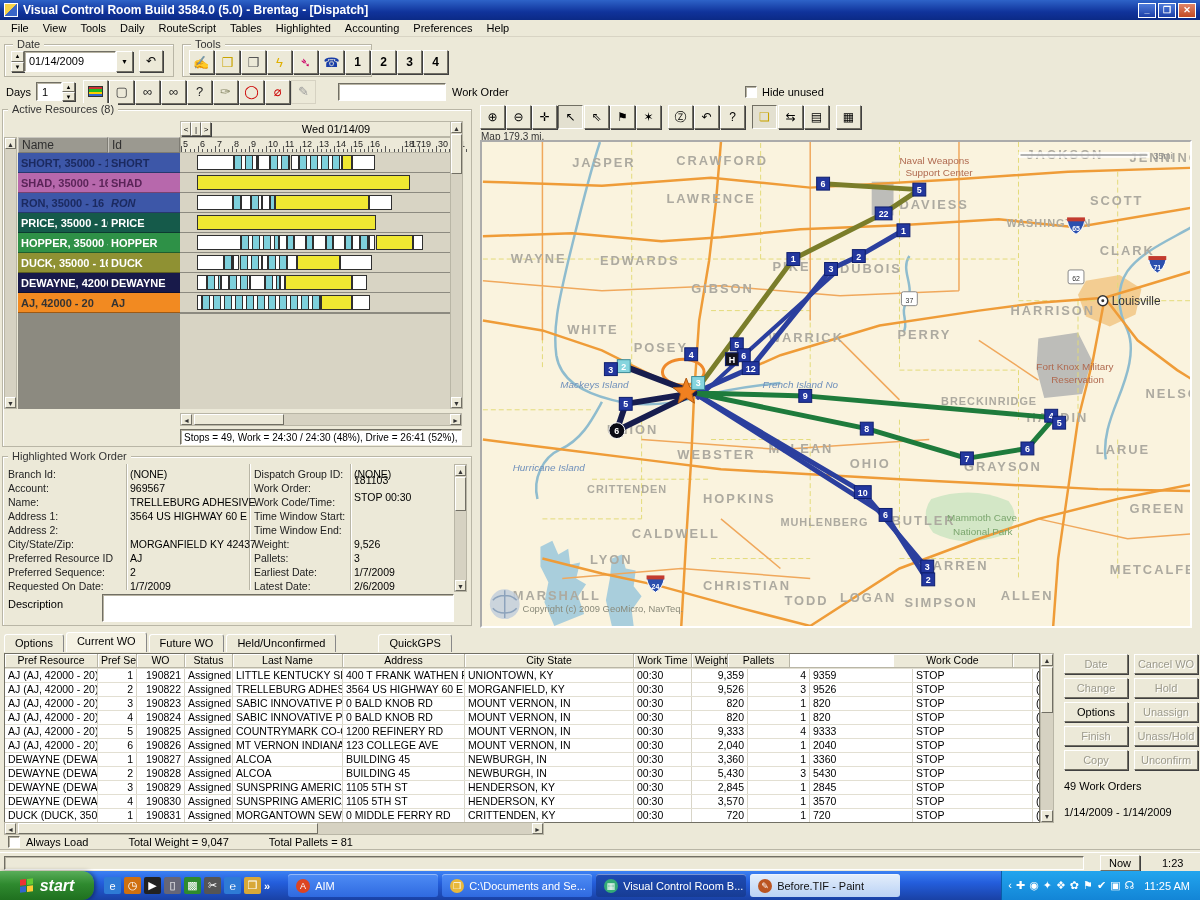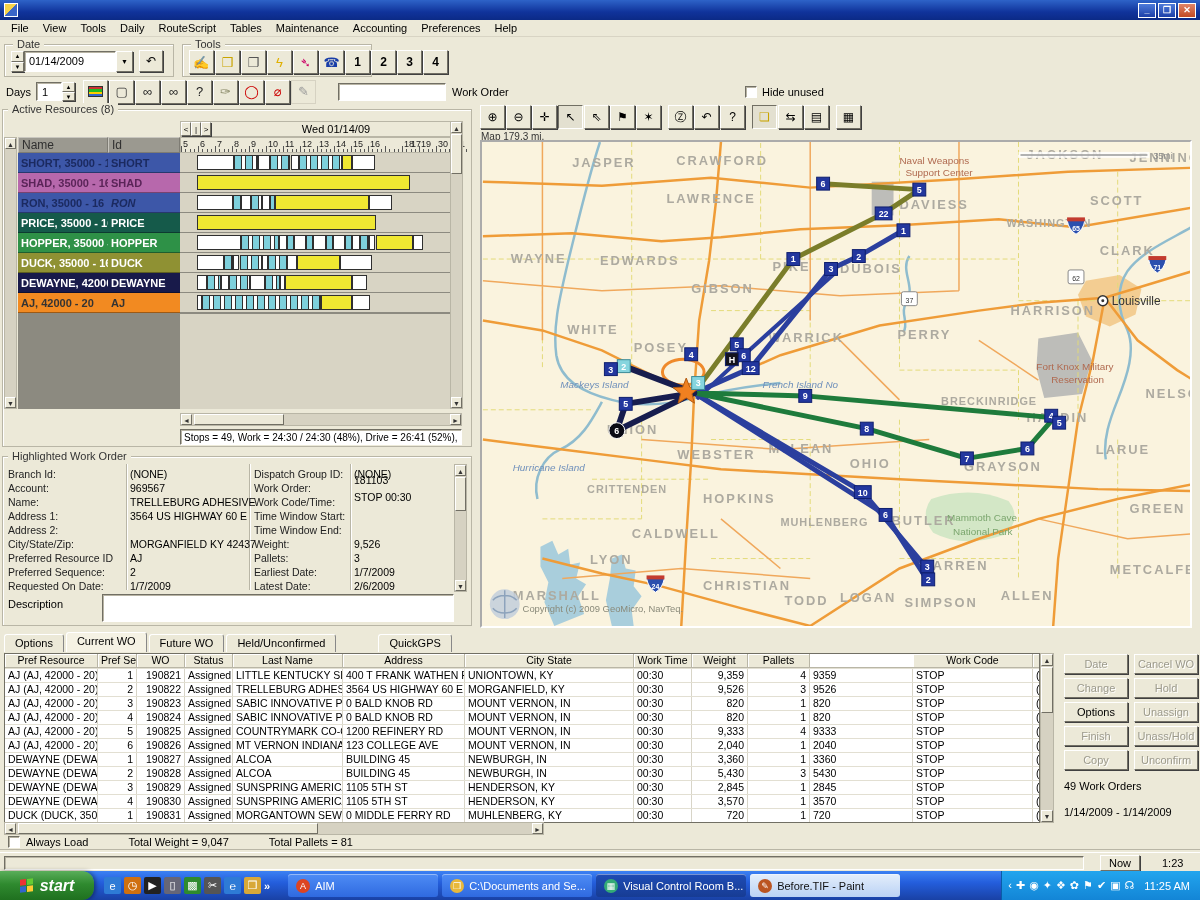--- a/index.html
+++ b/index.html
@@ -95,35 +95,36 @@
   .task.lite { background:linear-gradient(#E4EEFB,#BAD2F5); color:#111; }
   .task.pressed { background:linear-gradient(#1E4CB5,#173C94); }
   #tray { margin-left:auto; height:29px; background:linear-gradient(#22A5EE,#1385D6); border-left:1px solid #0A5CA8; display:flex; align-items:center; gap:4px; padding:0 10px 0 6px; color:#fff; }
   .tray-ic { font-size:11px; line-height:1; }
 </style>
 </head>
 <body>
 
 <div id="titlebar">
   <div id="appicon"></div>
+  <span>Visual Control Room Build 3584.0 (5.0) - Brentag - [Dispatch]</span>
   <div id="wincontrols">
       <div class="winbtn">_</div>
       <div class="winbtn">❐</div>
       <div class="winbtn close">✕</div>
     </div>
 </div>
 
 <div id="menubar">
     <div class="menu-item">File</div>
     <div class="menu-item">View</div>
     <div class="menu-item">Tools</div>
     <div class="menu-item">Daily</div>
     <div class="menu-item">RouteScript</div>
     <div class="menu-item">Tables</div>
-    <div class="menu-item">Maintenance</div>
+    <div class="menu-item">Highlighted</div>
     <div class="menu-item">Accounting</div>
     <div class="menu-item">Preferences</div>
     <div class="menu-item">Help</div>
   </div>
 
 <div id="toolbar-row">
   <div class="groupbox" style="left:4px; top:6px; width:170px; height:33px;">
     <span class="grouplegend">Date</span>
     <div style="position:absolute; left:6px; top:5px; display:flex; align-items:center;">
       <div style="width:13px; height:21px; display:flex; flex-direction:column;">
@@ -680,21 +681,21 @@
 <div id="table-wrap">
   <div id="thead" class="tr" style="height:15px;">
       <div class="td th" style="width: 93px;">Pref Resource</div>
       <div class="td th" style="width: 39px;">Pref Seq</div>
       <div class="td th" style="width: 48px;">WO</div>
       <div class="td th" style="width: 48px;">Status</div>
       <div class="td th" style="width: 110px;">Last Name</div>
       <div class="td th" style="width: 122px;">Address</div>
       <div class="td th" style="width: 169px;">City State</div>
       <div class="td th" style="width: 58px;">Work Time</div>
-      <div class="td th" style="width: 56px;">Weight</div>
+      <div class="td th" style="width: 36px;">Weight</div>
       <div class="td th" style="width: 62px;">Pallets</div>
       <div class="td th" style="width: 103px; margin-top: 13px;">Driver</div>
       <div class="td th" style="width: 120px;">Work Code</div>
       <div class="td th" style="width: 30px;"></div>
     </div>
   <div id="tbody">
       <div class="tr">
         <div class="td" style="width: 93px;">AJ (AJ, 42000 - 20)</div>
         <div class="td num" style="width: 39px;">1</div>
         <div class="td num" style="width: 48px;">190821</div>
@@ -844,21 +845,21 @@
         <div class="td" style="width: 120px;">STOP</div>
         <div class="td" style="width: 30px;">(NC</div>
       </div>
       <div class="tr">
         <div class="td" style="width: 93px;">DUCK (DUCK, 35000 - </div>
         <div class="td num" style="width: 39px;">1</div>
         <div class="td num" style="width: 48px;">190831</div>
         <div class="td" style="width: 48px;">Assigned</div>
         <div class="td" style="width: 110px;">MORGANTOWN SEWER</div>
         <div class="td" style="width: 122px;">0 MIDDLE FERRY RD</div>
-        <div class="td" style="width: 169px;">MUHLENBERG, KY</div>
+        <div class="td" style="width: 169px;">CRITTENDEN, KY</div>
         <div class="td" style="width: 58px;">00:30</div>
         <div class="td num" style="width: 56px;">720</div>
         <div class="td num" style="width: 62px;">1</div>
         <div class="td" style="width: 103px;">720</div>
         <div class="td" style="width: 120px;">STOP</div>
         <div class="td" style="width: 30px;">(NC</div>
       </div>
     </div>
 </div>
 <div class="scrollbar" style="left:1040px; top:653px; width:14px; height:170px;">

